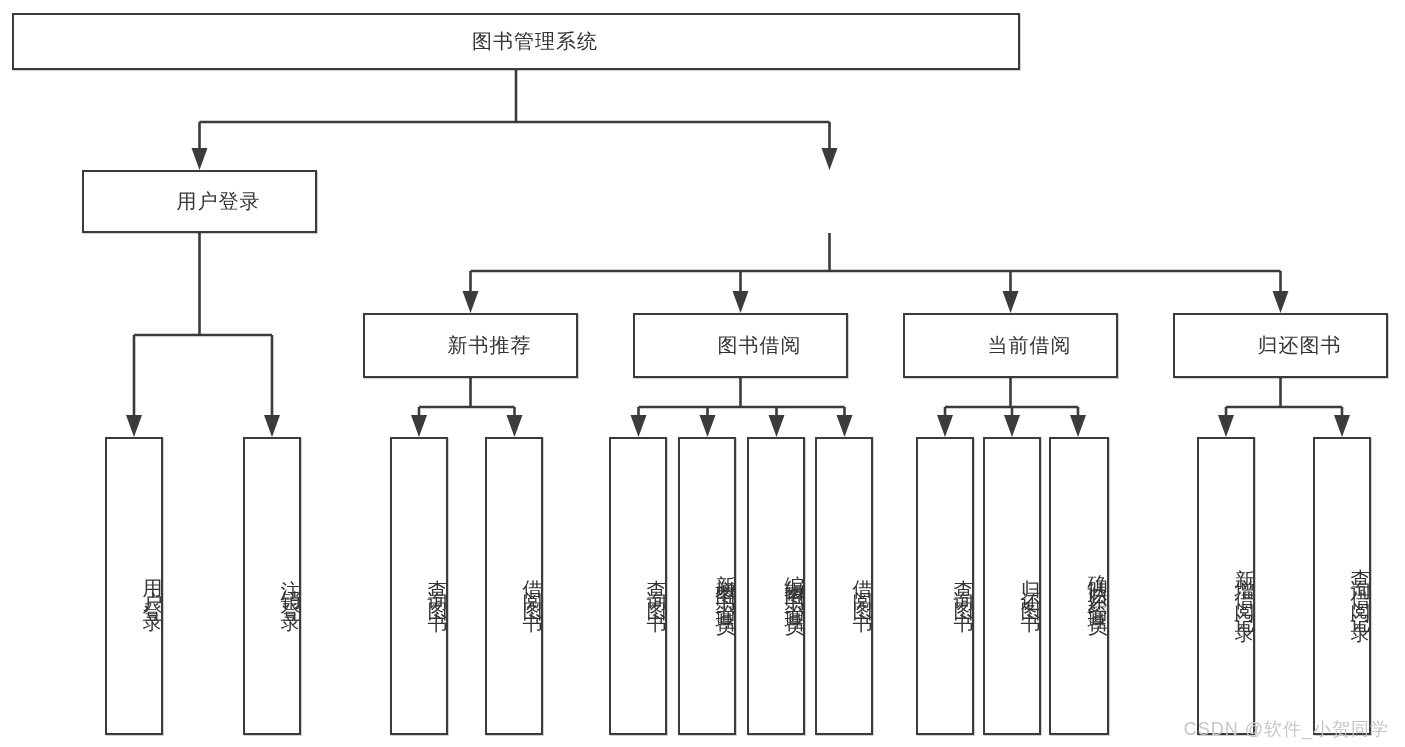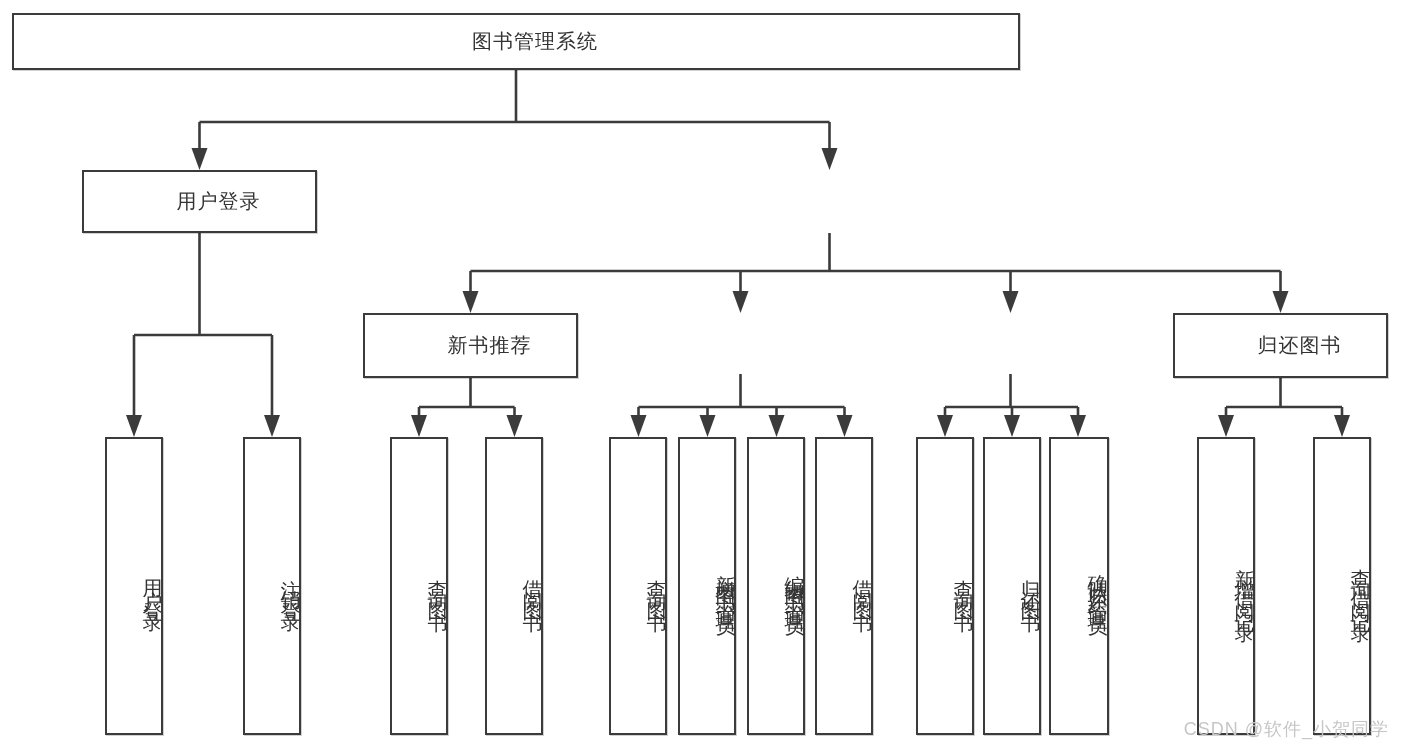--- a/index.html
+++ b/index.html
@@ -104,20 +104,26 @@
     <span class="lbl">图书管理系统</span>
   </div>
 
   <div class="box h lv2" style="left:82px">
     <span class="lbl">用户登录</span>
   </div>
 
   <div class="box h lv3" style="left:363px">
     <span class="lbl">新书推荐</span>
   </div>
+  <div class="box h lv3" style="left:633px">
+    <span class="lbl">图书借阅</span>
+  </div>
+  <div class="box h lv3" style="left:903px">
+    <span class="lbl">当前借阅</span>
+  </div>
   <div class="box h lv3" style="left:1173px">
     <span class="lbl">归还图书</span>
   </div>
 
   <div class="box leaf" style="left:105px">
     <span class="vtext">用户登录</span>
   </div>
   <div class="box leaf" style="left:243px">
     <span class="vtext">注销登录</span>
   </div>

